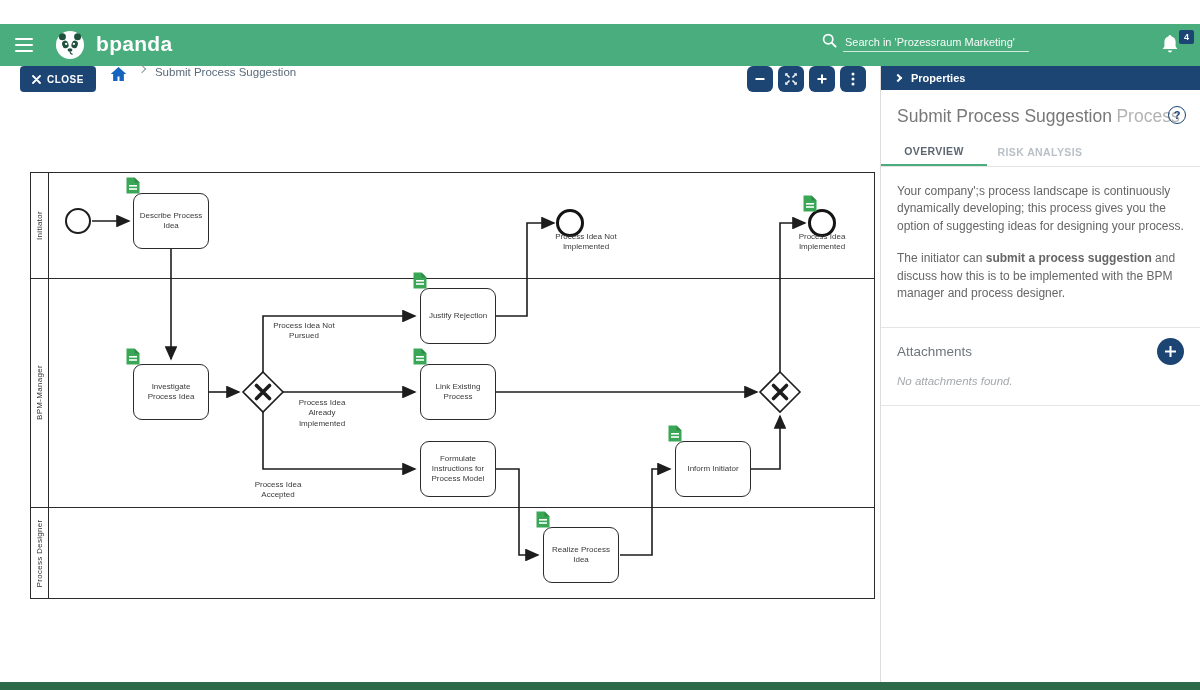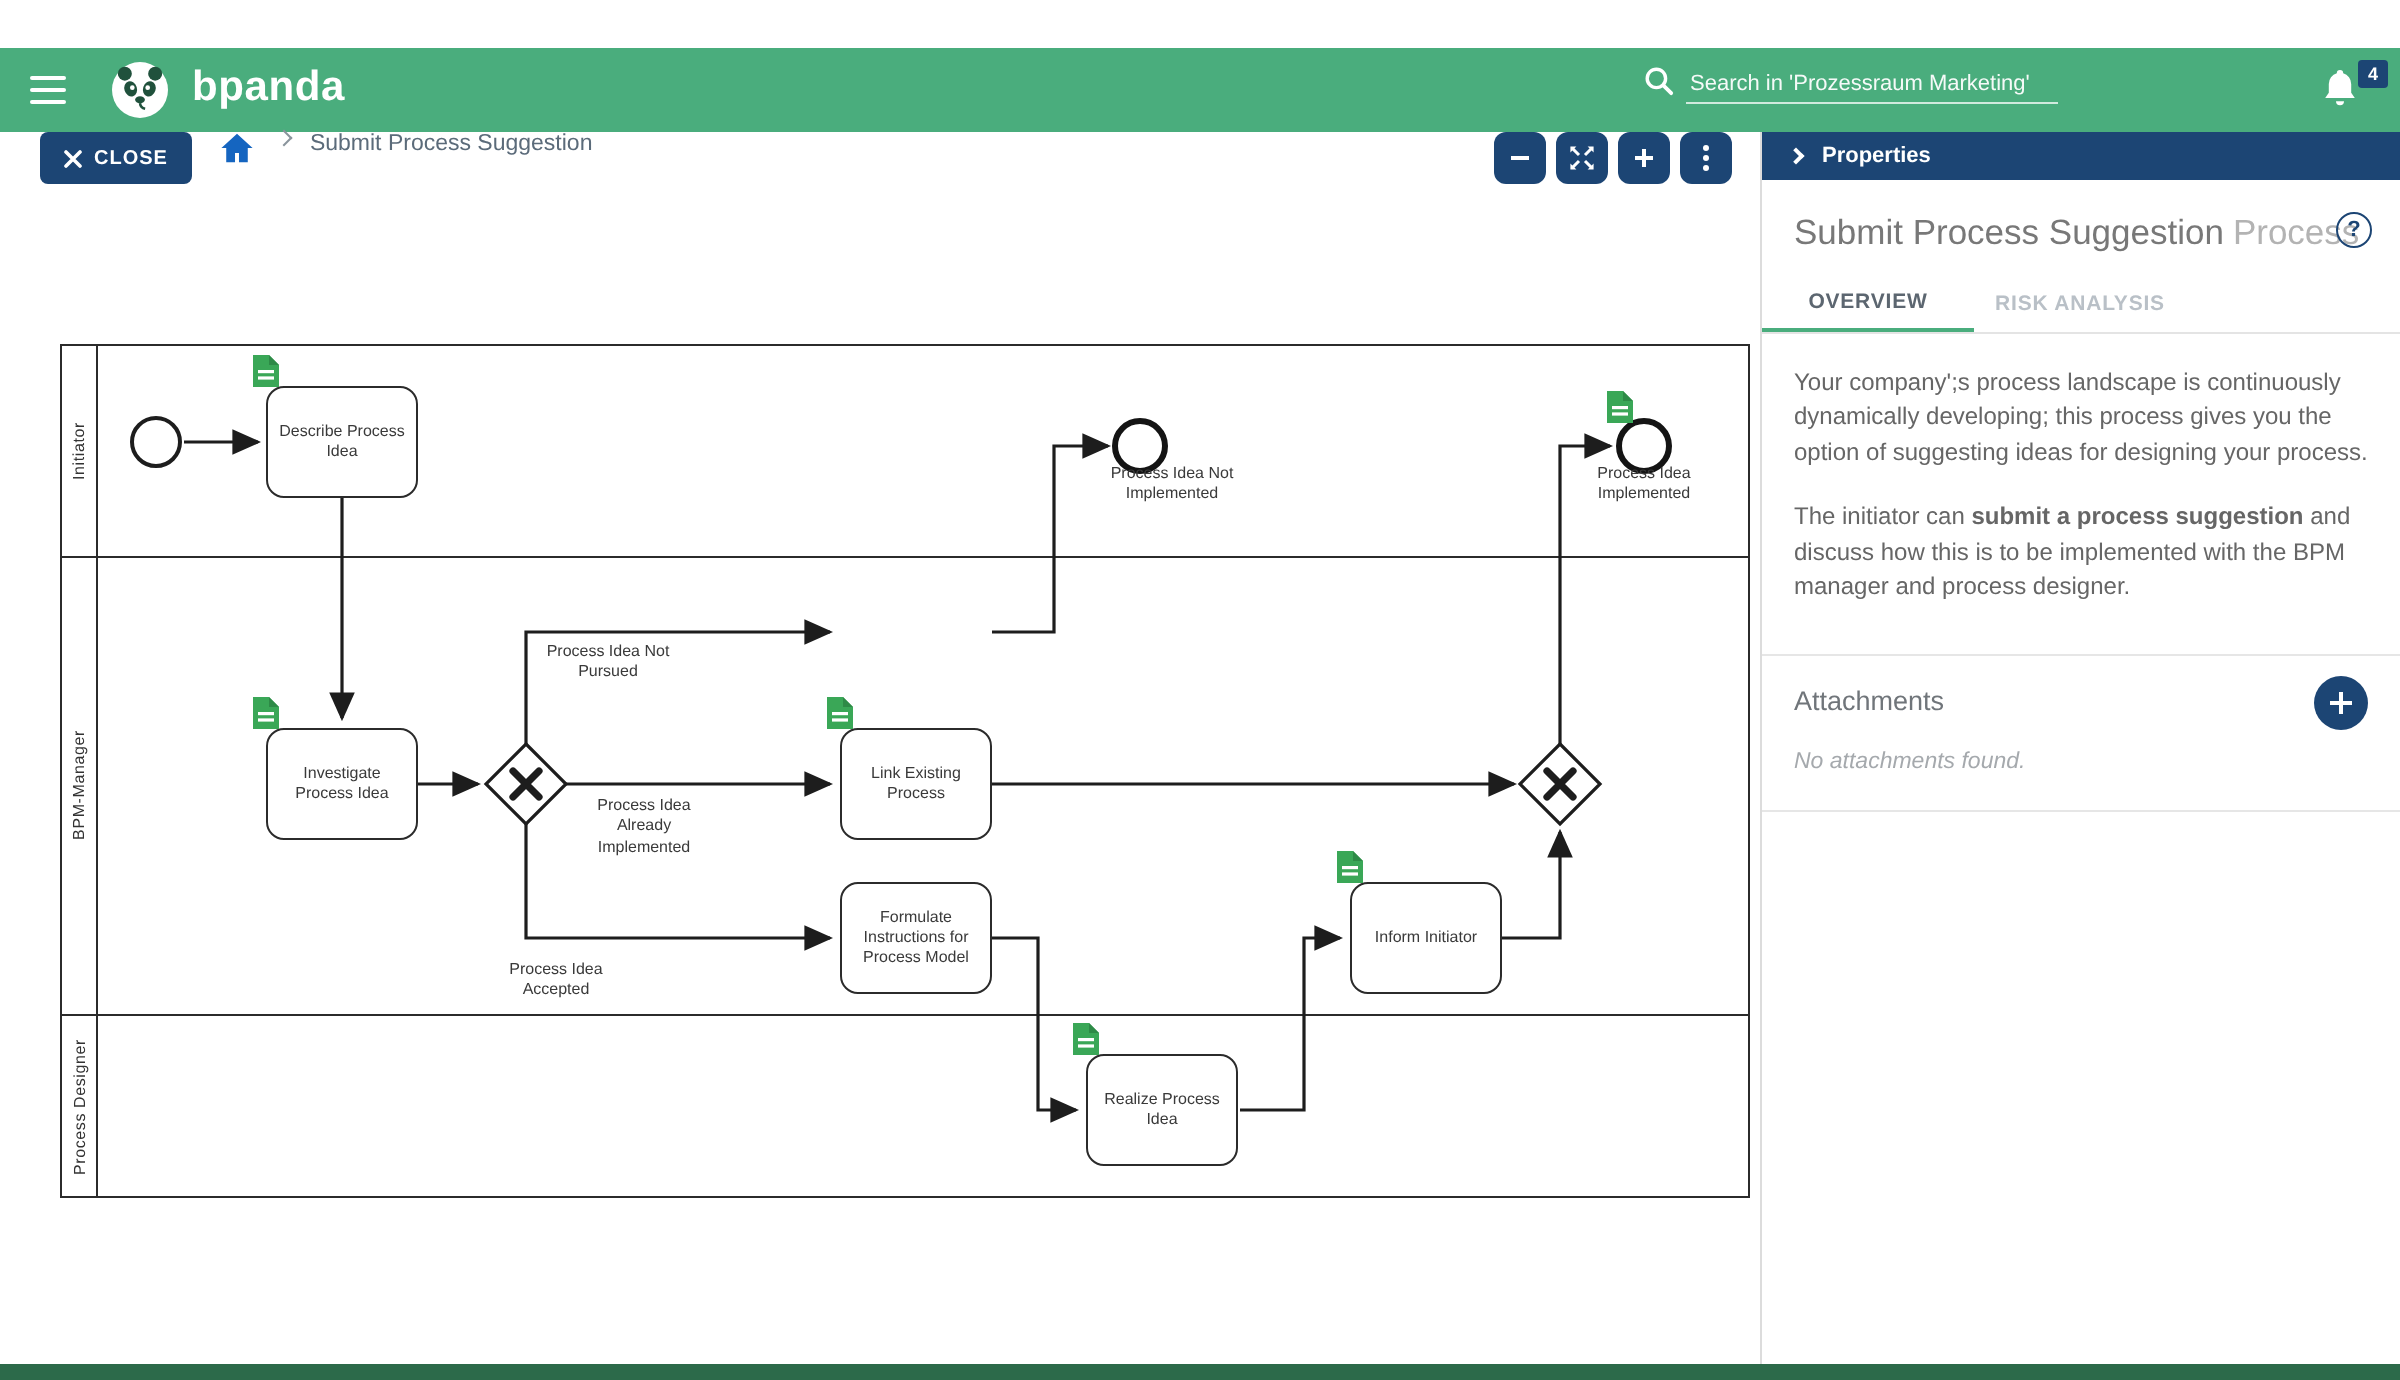--- a/index.html
+++ b/index.html
@@ -231,20 +231,29 @@
         </div>
         <div class="task" style="left:133px;top:250px">
           <svg class="doc" width="14" height="17" viewBox="0 0 14 17">
               <path d="M0.5 0.5 H8.5 L13.5 5.5 V16.5 H0.5 Z" fill="#3aa757"></path>
               <path d="M8.5 0.5 L8.5 5.5 H13.5 Z" fill="#2e8a47"></path>
               <rect x="3" y="8" width="8" height="1.6" fill="#fff"></rect>
               <rect x="3" y="11.2" width="8" height="1.6" fill="#fff"></rect>
             </svg>
           <span>Investigate Process Idea</span>
         </div>
+        <div class="task" style="left:420px;top:174px">
+          <svg class="doc" width="14" height="17" viewBox="0 0 14 17">
+              <path d="M0.5 0.5 H8.5 L13.5 5.5 V16.5 H0.5 Z" fill="#3aa757"></path>
+              <path d="M8.5 0.5 L8.5 5.5 H13.5 Z" fill="#2e8a47"></path>
+              <rect x="3" y="8" width="8" height="1.6" fill="#fff"></rect>
+              <rect x="3" y="11.2" width="8" height="1.6" fill="#fff"></rect>
+            </svg>
+          <span>Justify Rejection</span>
+        </div>
         <div class="task" style="left:420px;top:250px">
           <svg class="doc" width="14" height="17" viewBox="0 0 14 17">
               <path d="M0.5 0.5 H8.5 L13.5 5.5 V16.5 H0.5 Z" fill="#3aa757"></path>
               <path d="M8.5 0.5 L8.5 5.5 H13.5 Z" fill="#2e8a47"></path>
               <rect x="3" y="8" width="8" height="1.6" fill="#fff"></rect>
               <rect x="3" y="11.2" width="8" height="1.6" fill="#fff"></rect>
             </svg>
           <span>Link Existing Process</span>
         </div>
         <div class="task" style="left:420px;top:327px">

